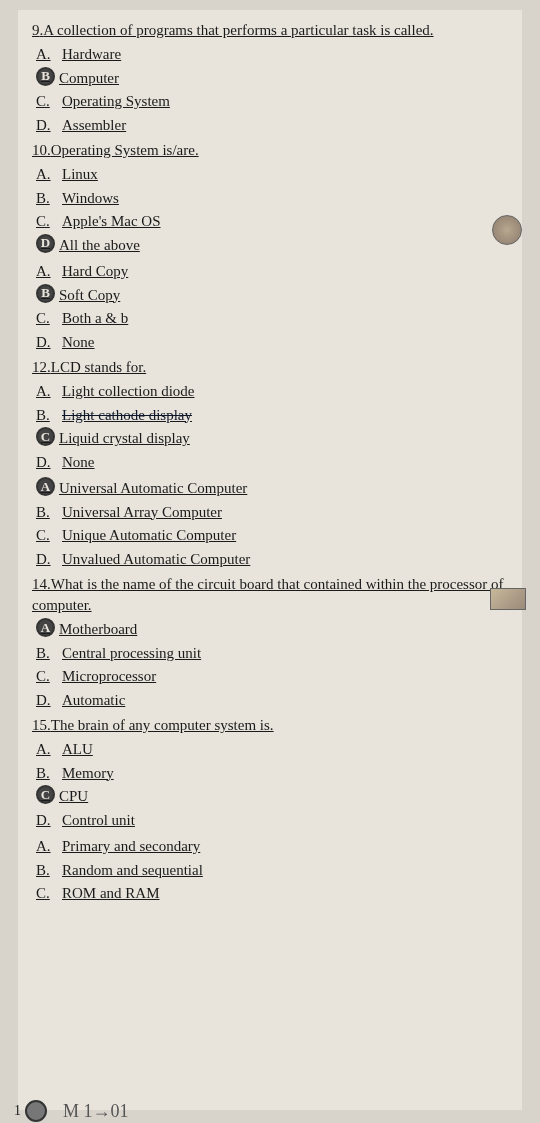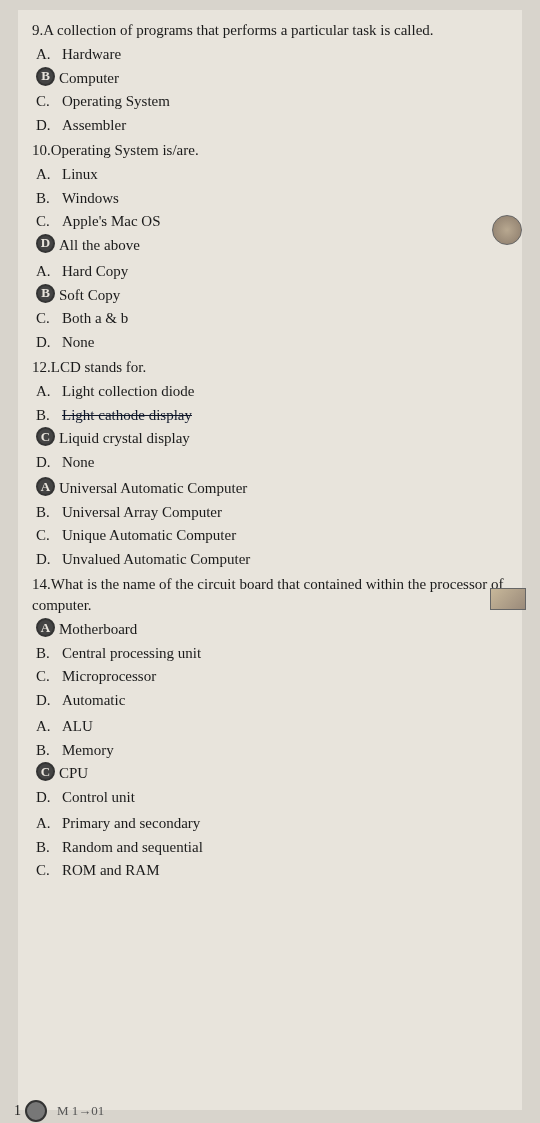--- a/index.html
+++ b/index.html
@@ -106,21 +106,21 @@
       background: radial-gradient(circle, #b8a890, #8a7a6a);
       border: 1px solid #666;
     }
 
     .deco-rect {
       width: 36px;
       height: 22px;
       background: linear-gradient(135deg, #c8b89a, #9a8a7a);
       border: 1px solid #666;
     }
-    .mb4 { margin-bottom: 4px; }
+    .mb4 { margin-bottom: 4px; text-decoration: underline; }
   </style>
 </head>
 <body>
 
 <div class="page-content">
 
   <div style="position:absolute; right:18px; top:215px;">
     <div class="deco-circle"></div>
   </div>
 
@@ -252,20 +252,23 @@
       <span class="option-label">C.</span>
       <span class="option-text">Microprocessor</span>
     </div>
     <div class="option-line">
       <span class="option-label">D.</span>
       <span class="option-text">Automatic</span>
     </div>
   </div>
 
   <div class="question-block mb4">
+    <div class="question-text">
+      <span>15.</span><span>The brain of any computer system is.</span>
+    </div>
     <div class="option-line">
       <span class="option-label">A.</span>
       <span class="option-text">ALU</span>
     </div>
     <div class="option-line">
       <span class="option-label">B.</span>
       <span class="option-text">Memory</span>
     </div>
     <div class="option-line">
       <span class="circle-indicator filled">C</span>
@@ -290,14 +293,14 @@
       <span class="option-label">C.</span>
       <span class="option-text">ROM and RAM</span>
     </div>
   </div>
 
 </div>
 
 <div class="page-number-area">
   <span style="margin-right:4px;">1</span>
   <div class="page-num-circle" style="background-color:#777;"></div>
-  <span style="margin-left:6px; color:#555; font-size:13px;">M  1→01</span>
+  <span style="margin-left:12px; color:#555; font-size:18px;">M  1→01</span>
 </div>
 
 </body></html>

